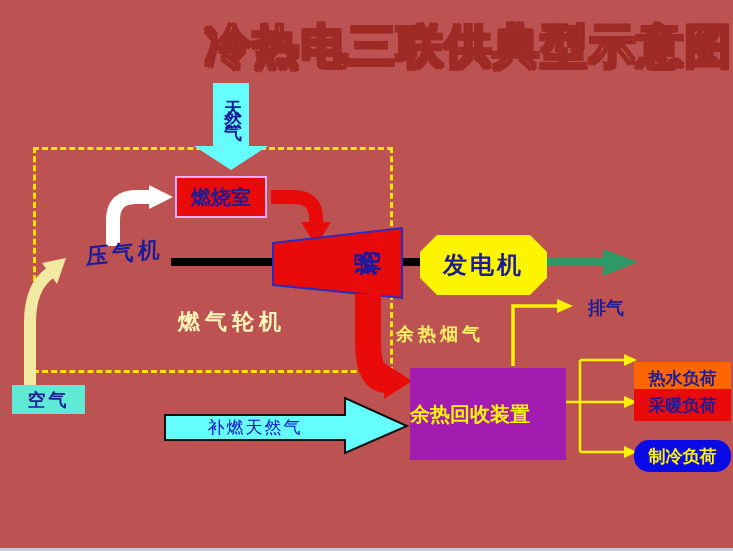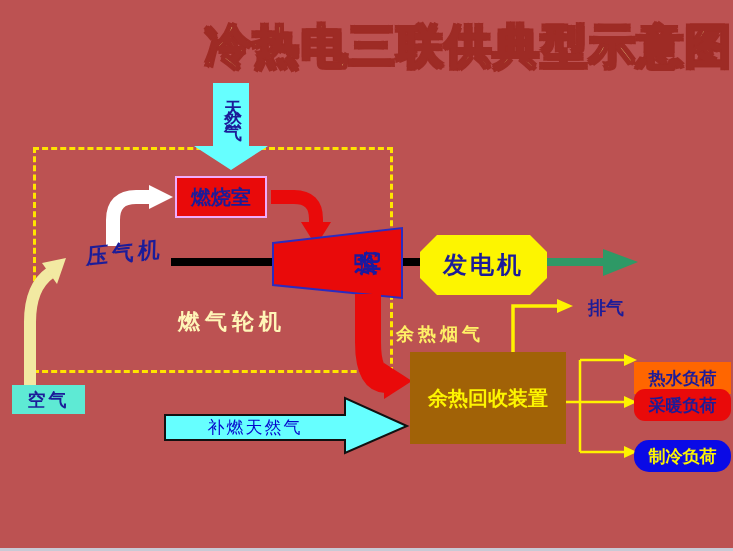--- a/index.html
+++ b/index.html
@@ -48,41 +48,41 @@
   .unit-label{left:178px;top:307px;font-size:22px;font-weight:bold;color:#FFF6B8;letter-spacing:5px;}
   .generator-label{
     left:420px;top:235px;width:127px;height:60px;
     display:flex;align-items:center;justify-content:center;
     font-size:24px;font-weight:bold;color:#1C1C99;letter-spacing:3px;
   }
   .elec-label{left:644px;top:251px;font-size:18px;}
   .exhaust-label{left:588px;top:296px;font-size:18px;}
   .fluegas-label{left:396px;top:322px;font-size:18px;color:#FFF066;letter-spacing:4px;}
   .whr-box{
-    left:410px;top:352px;width:156px;height:92px;background:#a16207;
-    display:flex;align-items:center;justify-content:center;
+    left:410px;top:368px;width:156px;height:92px;background:#a21caf;
+    display:flex;align-items:center;justify-content:flex-start;
     font-size:20px;font-weight:bold;color:#FDF500;
   }
   .supp-label{
     left:165px;top:415px;width:180px;height:25px;
     display:flex;align-items:center;justify-content:center;
     font-size:17px;font-weight:normal;color:#0505CC;letter-spacing:2px;
   }
   .air-box{
     left:12px;top:385px;width:73px;height:29px;background:#5eead4;
     display:flex;align-items:center;justify-content:center;
     font-size:18px;font-weight:bold;color:#1C1C99;letter-spacing:3px;
   }
   .load-box{
     left:634px;width:97px;height:32px;
     display:flex;align-items:center;justify-content:center;
     font-size:17px;font-weight:bold;
   }
   .load-hot-water{top:342px;background:#FF6600;color:#1C1C99;margin-top:20px;}
-  .load-heating{top:389px;background:#E90A0A;color:#1C1C99;border-radius:11px;}
+  .load-heating{top:389px;background:#E90A0A;color:#1C1C99;}
   .load-cooling{top:440px;background:#0A0AE6;color:#FDF500;border-radius:15px;}
   .bottom-strip{left:0;right:0;bottom:0;height:3px;background:#C9CAD6;}
 </style>
 </head>
 <body>
 
 <div class="stage">
 
   <div class="abs page-title">冷热电三联供典型示意图</div>
 

